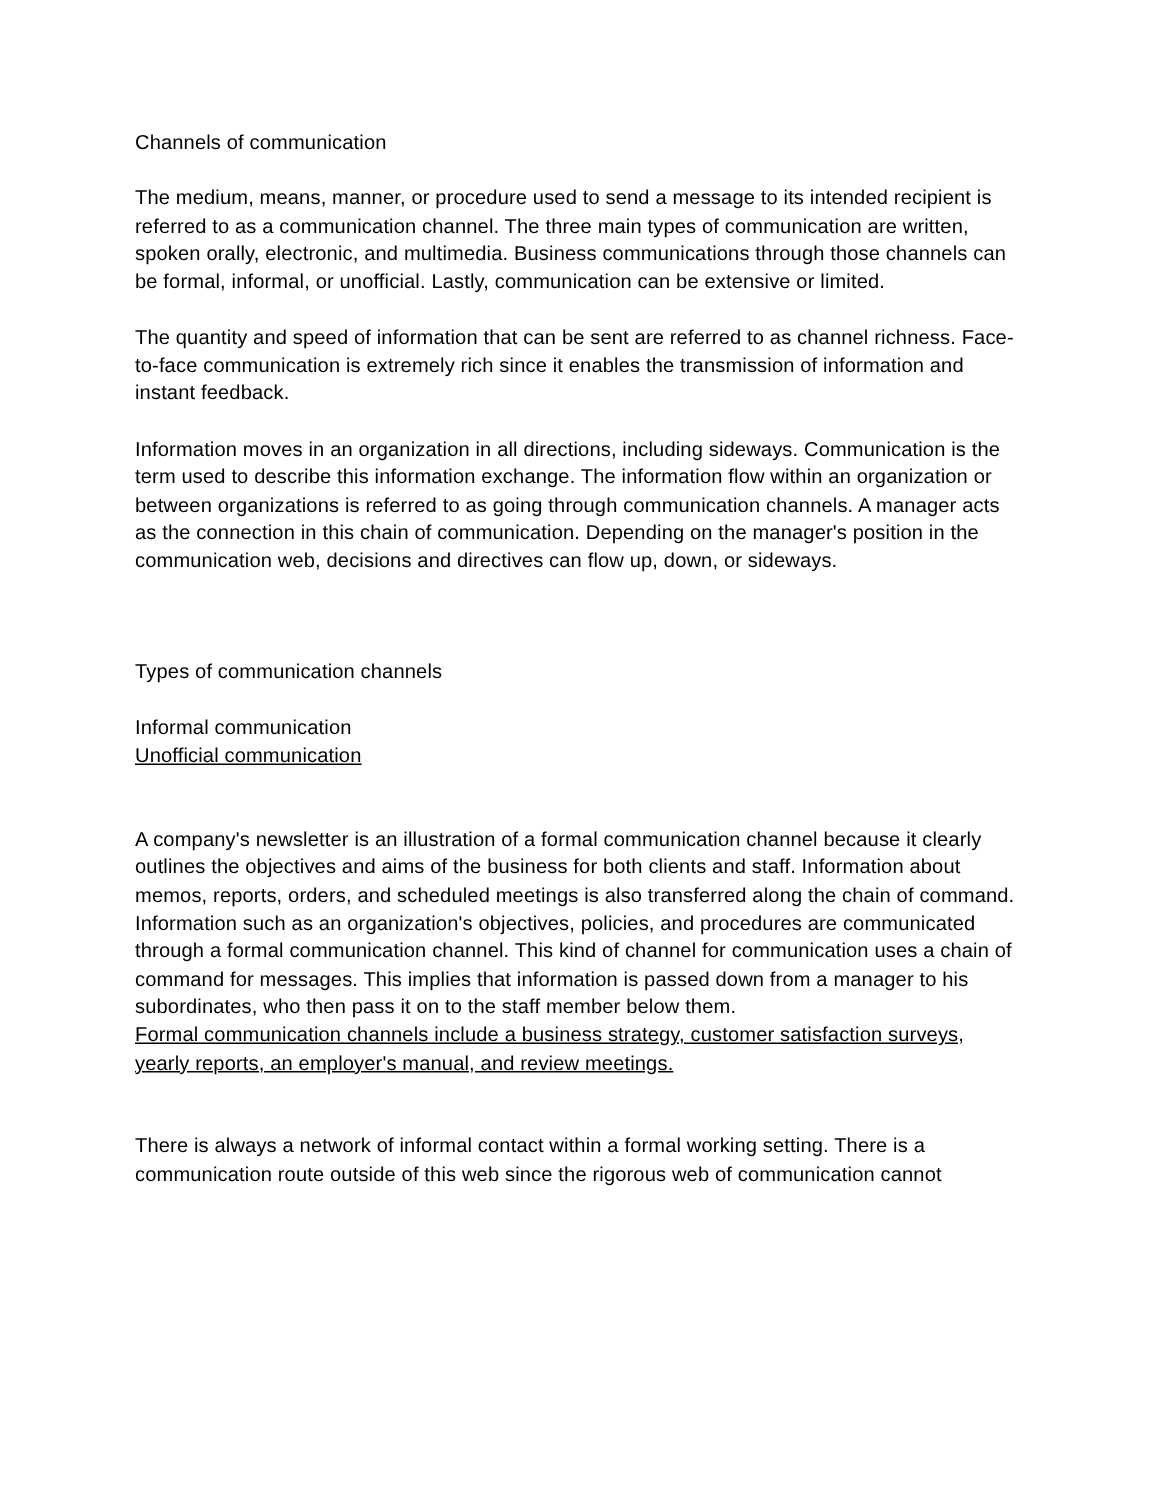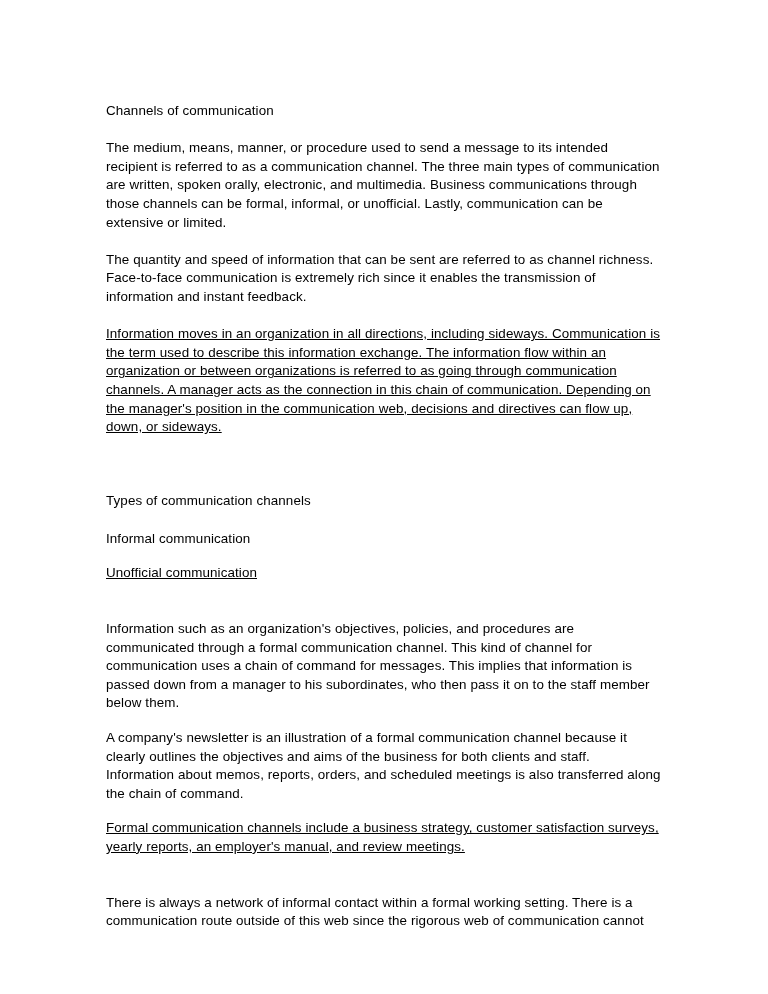--- a/index.html
+++ b/index.html
@@ -17,27 +17,27 @@
   }
   .doc-text {
     font-family: "Liberation Sans", "DejaVu Sans", sans-serif;
     font-size: 13.4px;
     line-height: 18.6px;
     color: #000000;
     font-weight: 400;
     letter-spacing: 0.1px;
   }
   p {
-    margin: 16px;
+    margin: 0;
     max-width: 590px;
   }
   .gap0 { margin-bottom: 0; }
   .gap1 { margin-bottom: 18.6px; }  
   .gap2 { margin-bottom: 37.2px; text-decoration: underline; }  
-  .gap3 { margin-bottom: 55.8px; text-decoration: underline; }  
+  .gap3 { margin-bottom: 55.8px; }  
 </style>
 </head>
 <body>
 
 <div class="page doc-text">
 
   <p class="gap1">Channels of communication</p>
 
   <p class="gap1">The medium, means, manner, or procedure used to send a message to its intended recipient is referred to as a communication channel. The three main types of communication are written, spoken orally, electronic, and multimedia. Business communications through those channels can be formal, informal, or unofficial. Lastly, communication can be extensive or limited.</p>
 
@@ -46,22 +46,22 @@
   <p class="gap3">Information moves in an organization in all directions, including sideways. Communication is the term used to describe this information exchange. The information flow within an organization or between organizations is referred to as going through communication channels. A manager acts as the connection in this chain of communication. Depending on the manager's position in the communication web, decisions and directives can flow up, down, or sideways.</p>
 
   <p class="gap1">Types of communication channels</p>
 
 
   <p class="gap0">Informal communication</p>
 
   <p class="gap2">Unofficial communication</p>
 
 
+  <p class="gap0">A company's newsletter is an illustration of a formal communication channel because it clearly outlines the objectives and aims of the business for both clients and staff. Information about memos, reports, orders, and scheduled meetings is also transferred along the chain of command.</p>
+
   <p class="gap0">Information such as an organization's objectives, policies, and procedures are communicated through a formal communication channel. This kind of channel for communication uses a chain of command for messages. This implies that information is passed down from a manager to his subordinates, who then pass it on to the staff member below them.</p>
-
-  <p class="gap0">A company's newsletter is an illustration of a formal communication channel because it clearly outlines the objectives and aims of the business for both clients and staff. Information about memos, reports, orders, and scheduled meetings is also transferred along the chain of command.</p>
 
   <p class="gap2">Formal communication channels include a business strategy, customer satisfaction surveys, yearly reports, an employer's manual, and review meetings.</p>
 
 
   <p class="gap0">There is always a network of informal contact within a formal working setting. There is a communication route outside of this web since the rigorous web of communication cannot</p>
 
 </div>
 
 </body></html>

